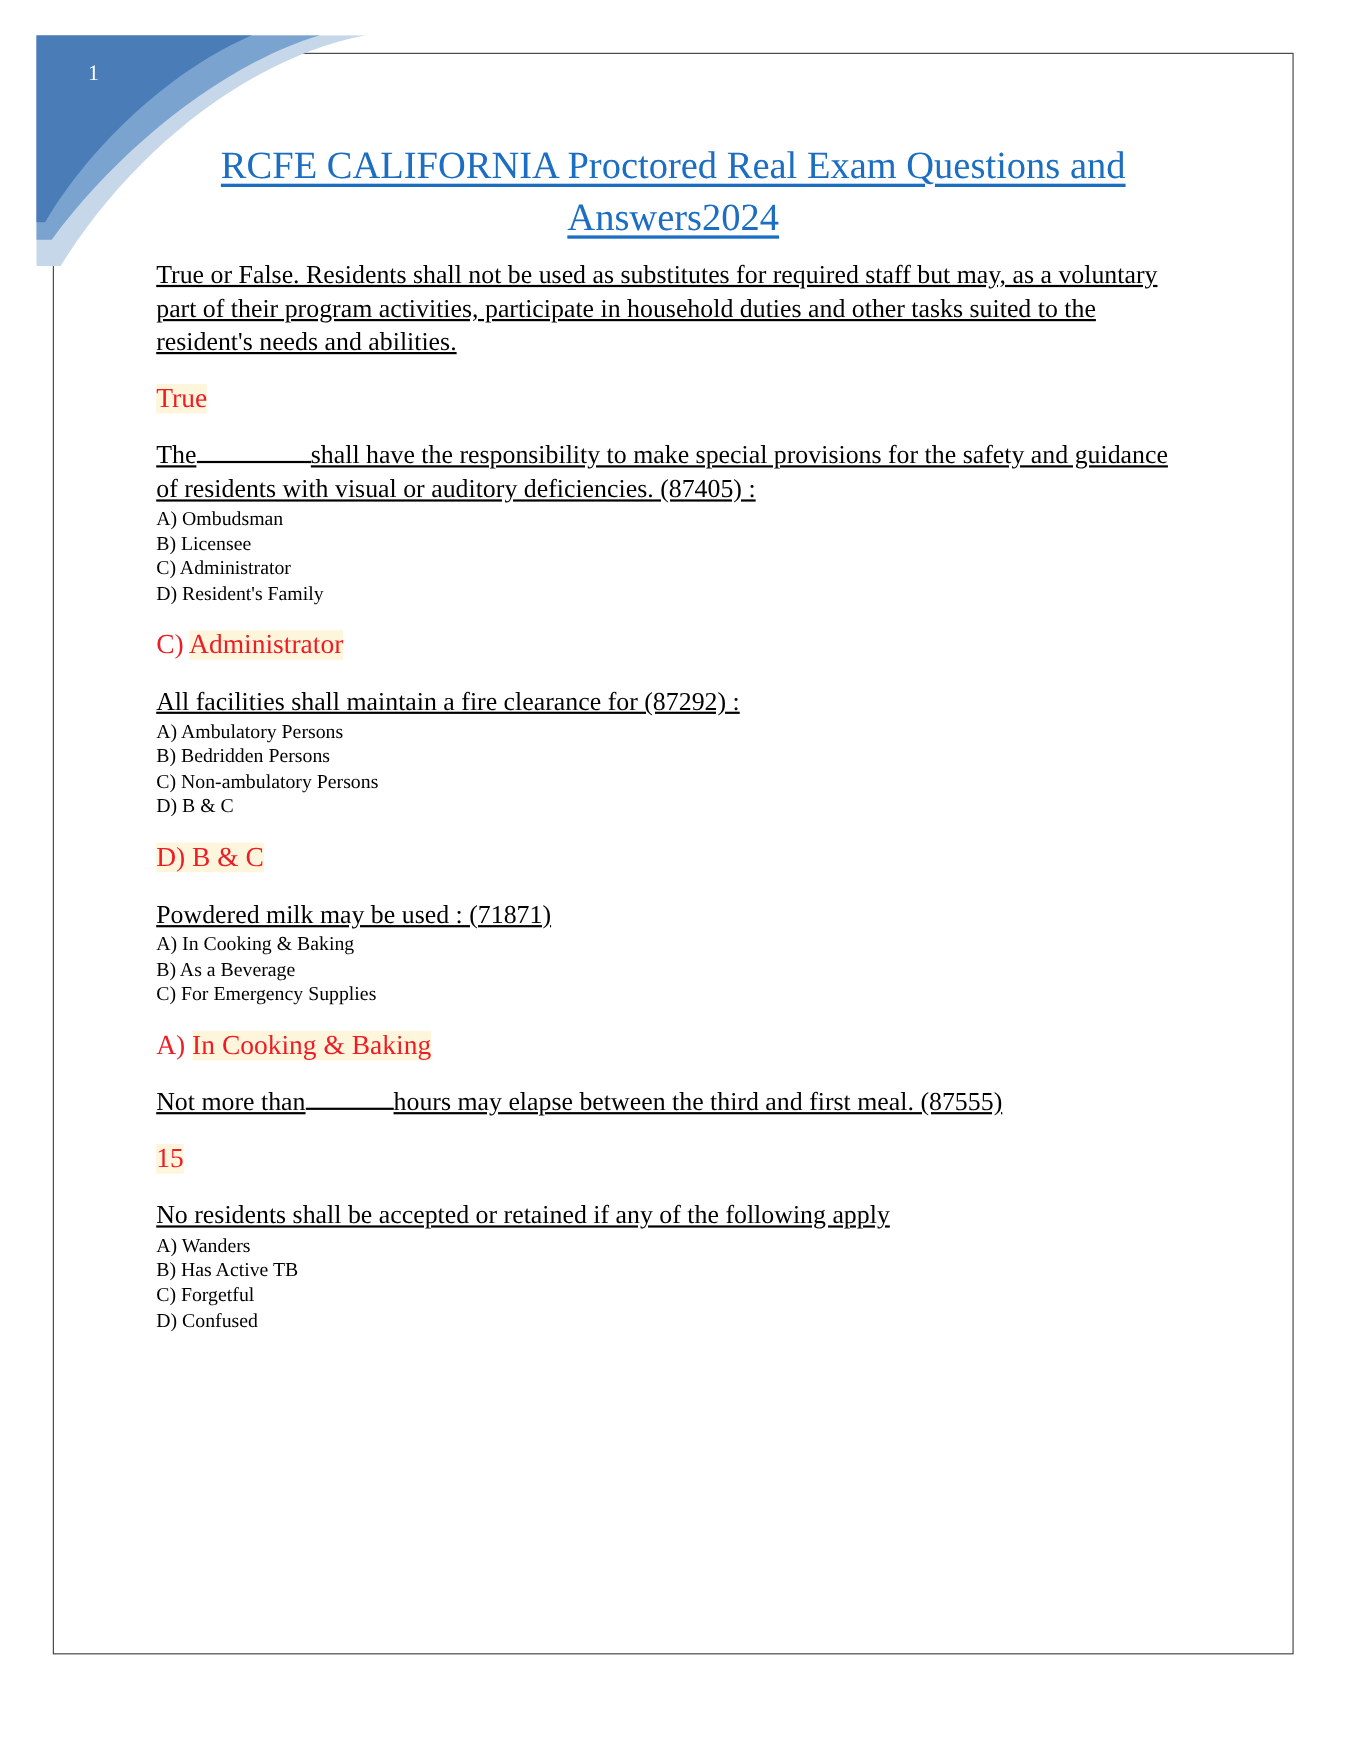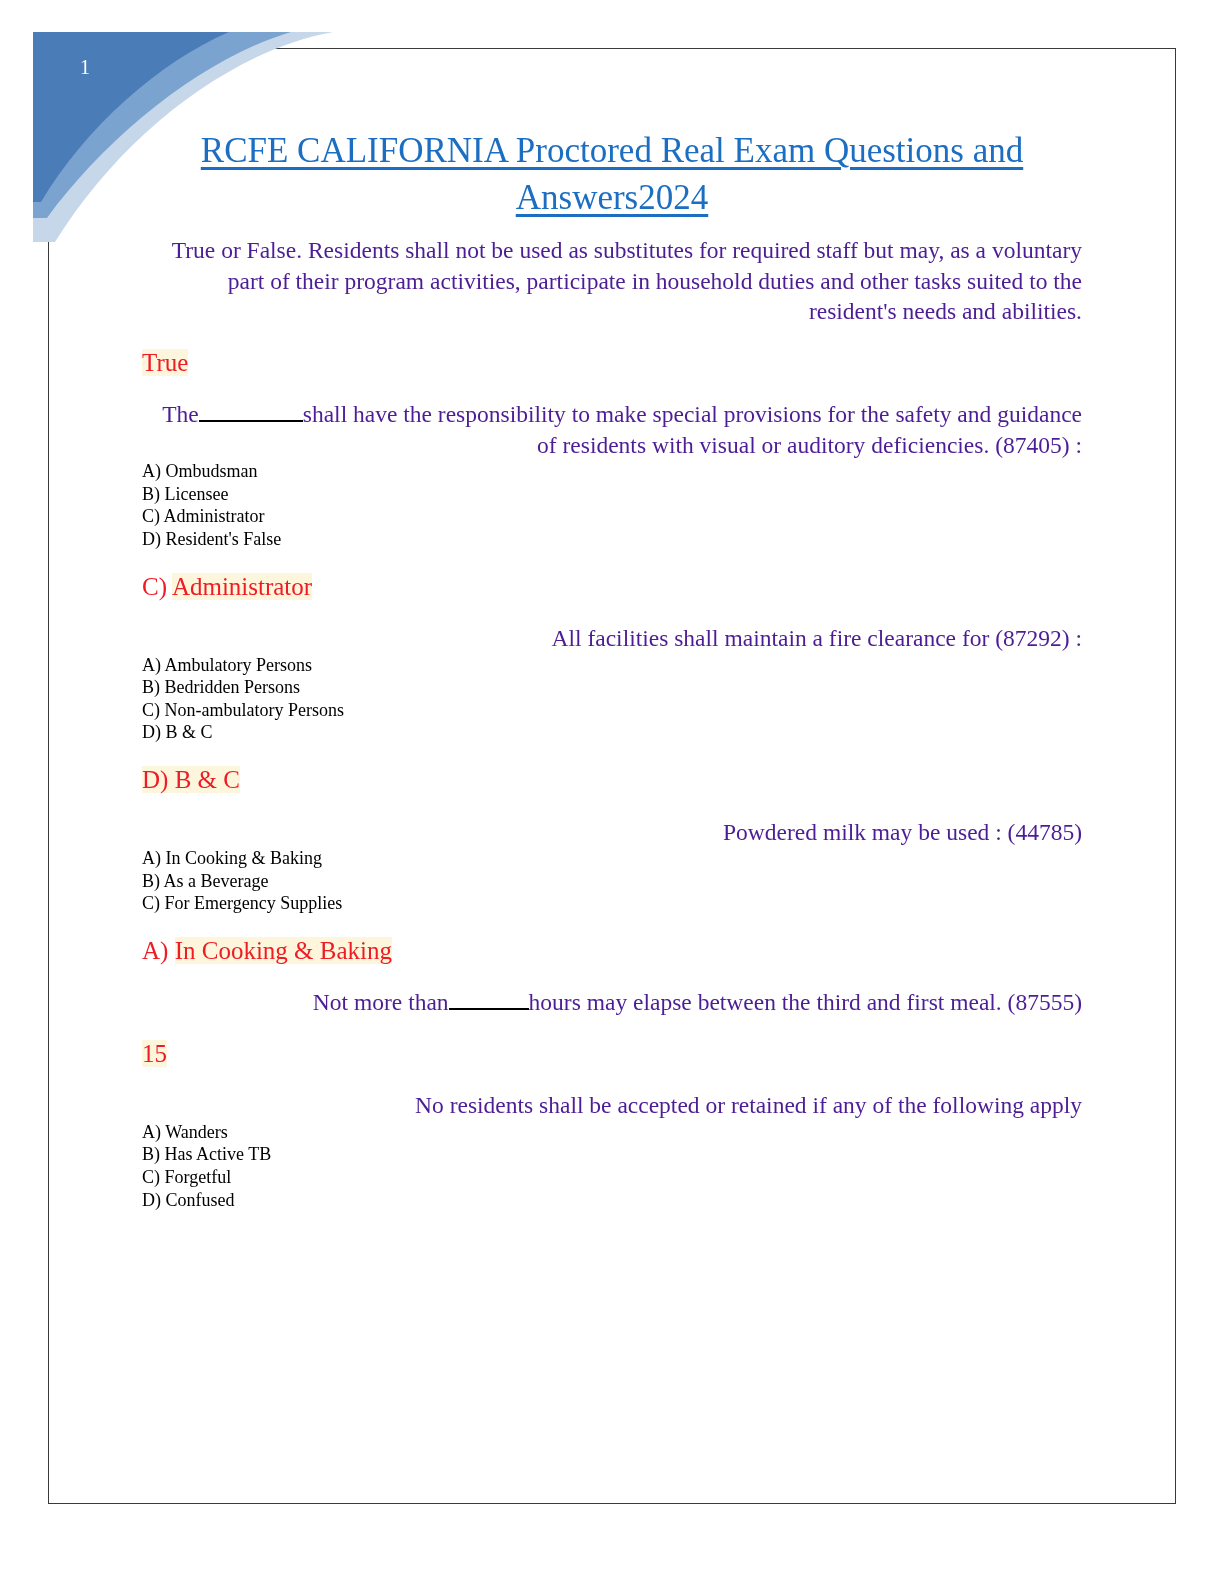--- a/index.html
+++ b/index.html
@@ -68,26 +68,27 @@
     text-decoration-thickness: 3px;
     text-underline-offset: 5px;
     margin: 0 0 14px 0;
     padding: 0 18px;
   }
 
   
   .qa-block { margin: 0 0 4px 0; }
 
   .q-text {
-    color: #4c1d95;
+    color: #000000;
     font-size: 23.5px;
     line-height: 1.30;
     margin: 0 0 0 0;
     padding: 0;
-    text-align: right;
+    text-align: left;
+    text-decoration: underline;
   }
 
   .opt-line {
     color: #000000;
     font-size: 18px;
     line-height: 1.255;
     margin: 0;
     padding: 0;
     white-space: nowrap;
   }
@@ -139,35 +140,35 @@
   <div class="qa-block">
     <p class="q-text">True or False. Residents shall not be used as substitutes for required staff but may, as a voluntary part of their program activities, participate in household duties and other tasks suited to the resident's needs and abilities.</p>
     <p class="answer-line"><span class="hl">True</span></p>
   </div>
 
   <div class="qa-block">
     <p class="q-text"><span>The</span><span class="blank w-long"></span><span>shall have the responsibility to make special provisions for the safety and guidance of residents with visual or auditory deficiencies. (87405) :</span></p>
     <p class="opt-line">A) Ombudsman</p>
     <p class="opt-line">B) Licensee</p>
     <p class="opt-line">C) Administrator</p>
-    <p class="opt-line">D) Resident's False</p>
+    <p class="opt-line">D) Resident's Family</p>
     <p class="answer-line"><span class="prefix">C) </span><span class="hl">Administrator</span></p>
   </div>
 
   <div class="qa-block">
     <p class="q-text">All facilities shall maintain a fire clearance for (87292) :</p>
     <p class="opt-line">A) Ambulatory Persons</p>
     <p class="opt-line">B) Bedridden Persons</p>
     <p class="opt-line">C) Non-ambulatory Persons</p>
     <p class="opt-line">D) B &amp; C</p>
     <p class="answer-line"><span class="hl">D) B &amp; C</span></p>
   </div>
 
   <div class="qa-block">
-    <p class="q-text">Powdered milk may be used : (44785)</p>
+    <p class="q-text">Powdered milk may be used : (71871)</p>
     <p class="opt-line">A) In Cooking &amp; Baking</p>
     <p class="opt-line">B) As a Beverage</p>
     <p class="opt-line">C) For Emergency Supplies</p>
     <p class="answer-line"><span class="prefix">A) </span><span class="hl">In Cooking &amp; Baking</span></p>
   </div>
 
   <div class="qa-block">
     <p class="q-text"><span>Not more than</span><span class="blank w-short"></span><span>hours may elapse between the third and first meal. (87555)</span></p>
     <p class="answer-line"><span class="hl">15</span></p>
   </div>

